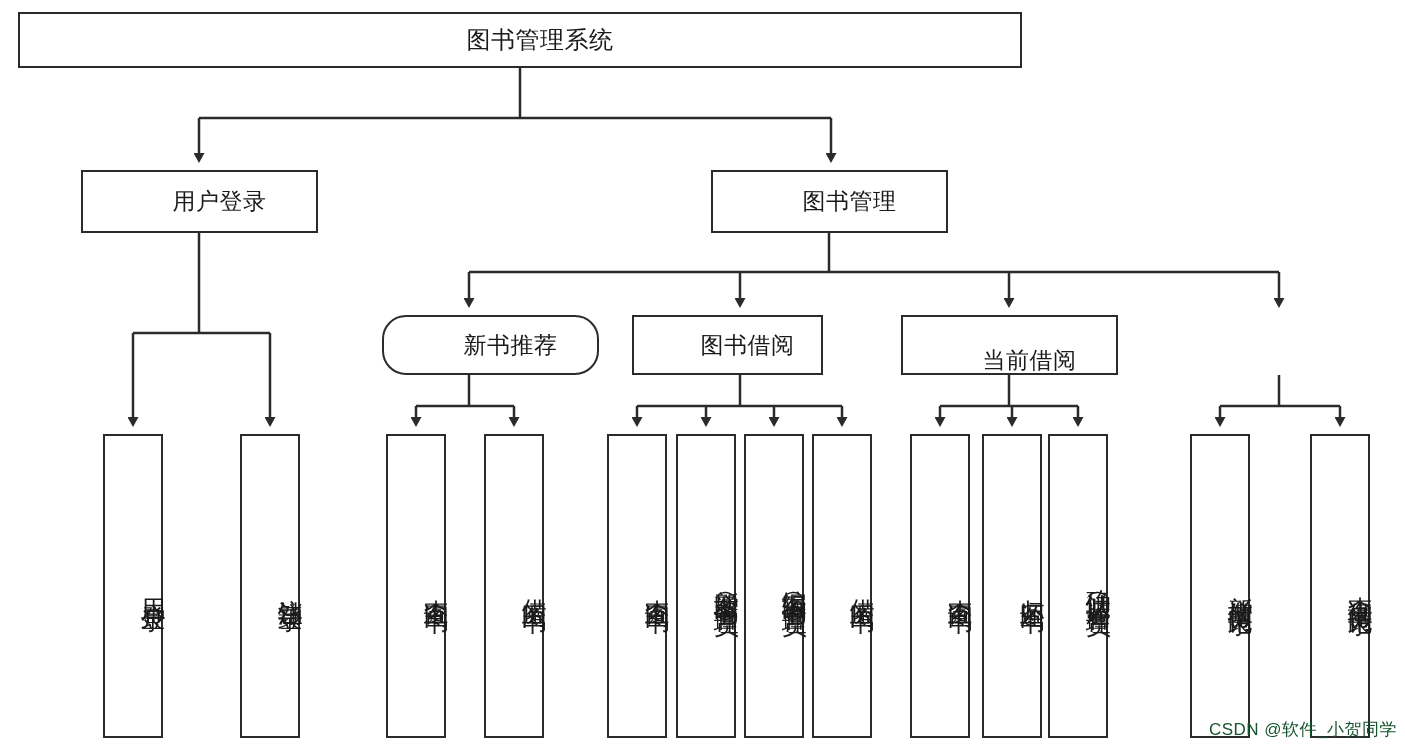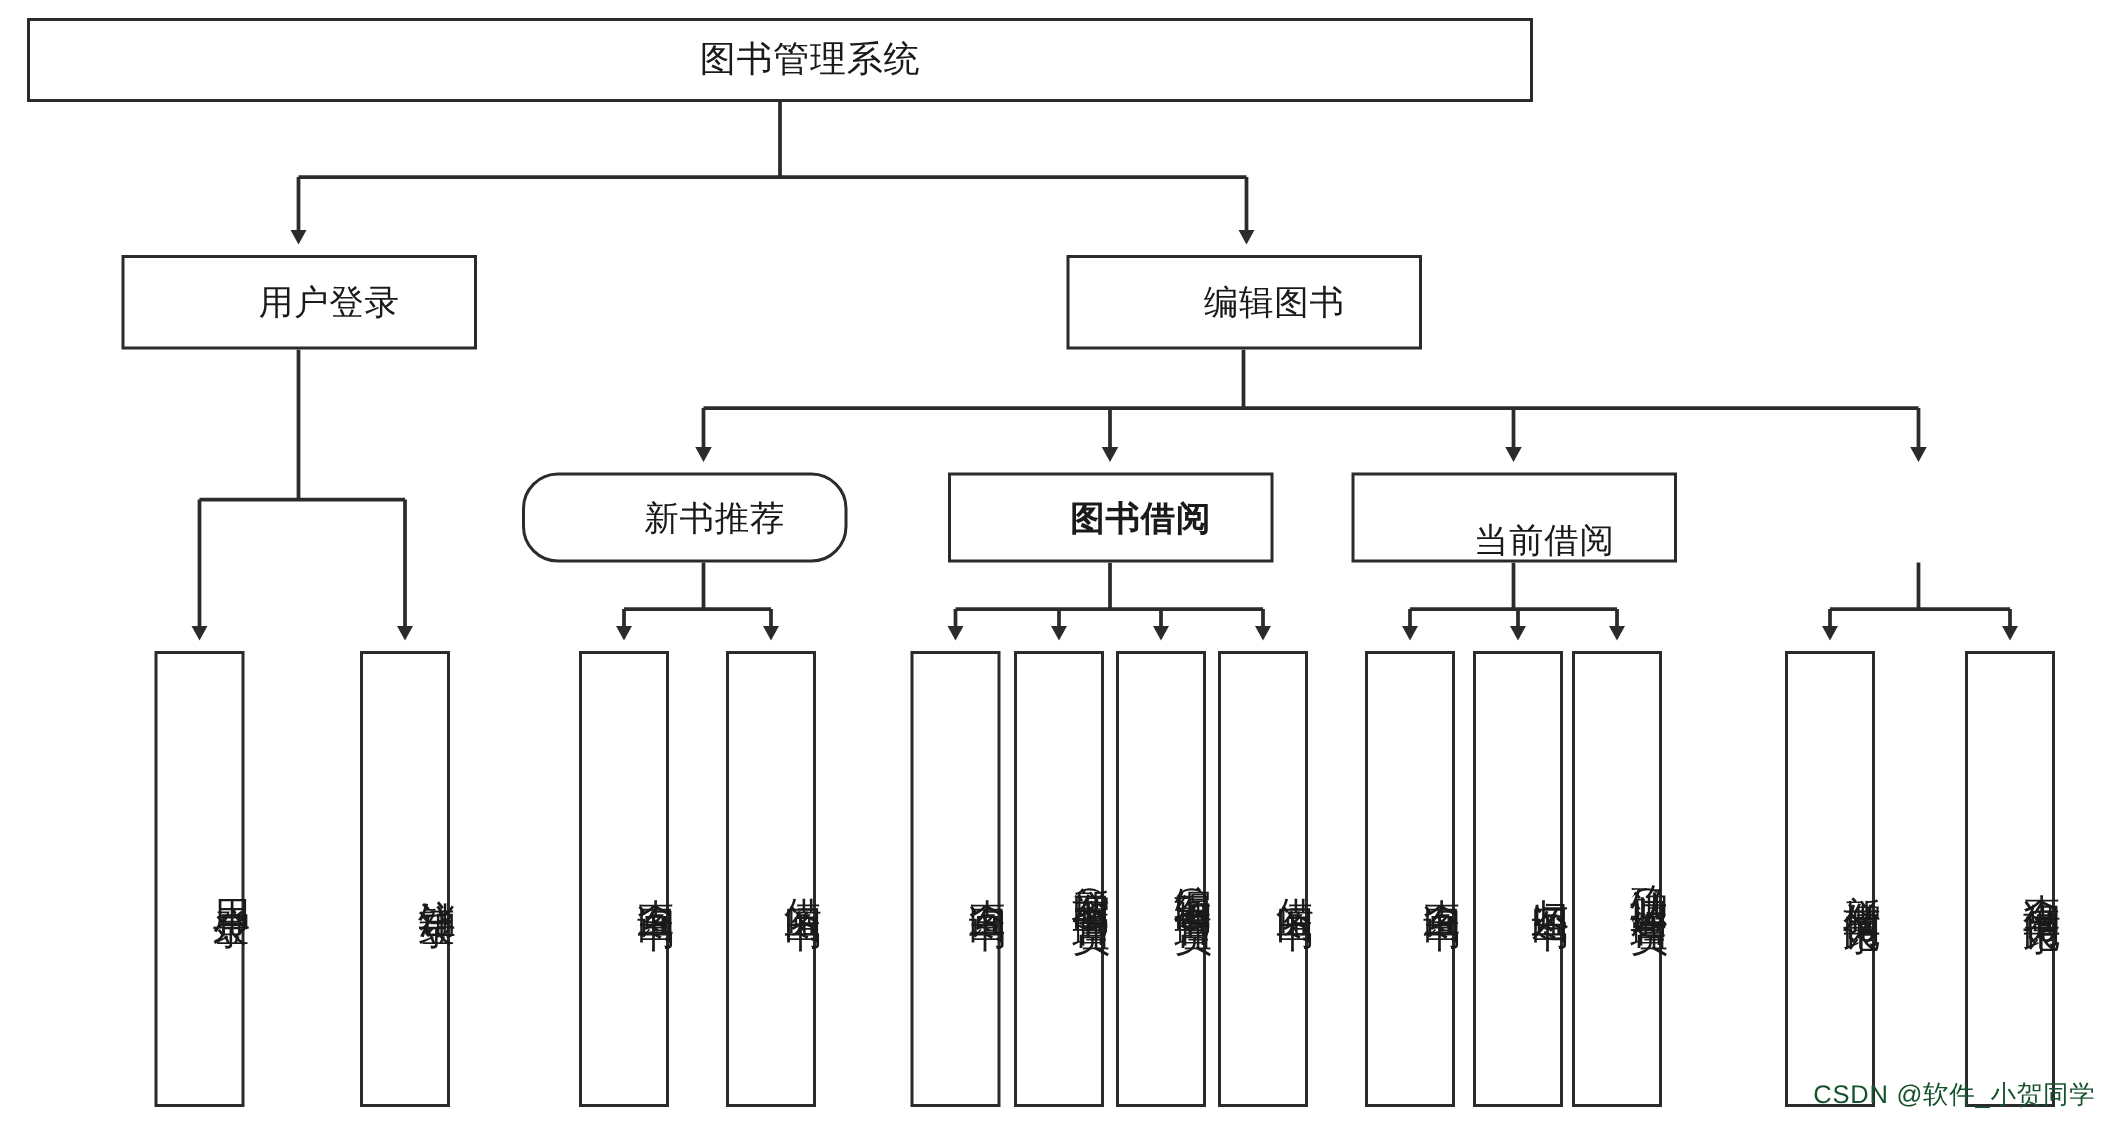--- a/index.html
+++ b/index.html
@@ -132,27 +132,27 @@
   </svg>
 
   <div class="node root horiz" style="left: 18px; top: 12px; width: 1004px; height: 56px;">
     <span class="label">图书管理系统</span>
   </div>
 
   <div class="node horiz" style="left: 81px; top: 170px; width: 237px; height: 63px;">
     <span class="label">用户登录</span>
   </div>
   <div class="node horiz" style="left: 711px; top: 170px; width: 237px; height: 63px;">
-    <span class="label">编辑图书</span>
+    <span class="label">图书管理</span>
   </div>
 
-  <div class="node horiz" style="left: 348px; top: 315px; width: 217px; height: 60px; border-radius: 24px;">
+  <div class="node horiz" style="left: 382px; top: 315px; width: 217px; height: 60px; border-radius: 24px;">
     <span class="label">新书推荐</span>
   </div>
-  <div class="node horiz" style="left: 632px; top: 315px; width: 217px; height: 60px; font-weight: bold;">
+  <div class="node horiz" style="left: 632px; top: 315px; width: 191px; height: 60px;">
     <span class="label">图书借阅</span>
   </div>
   <div class="node horiz" style="left: 901px; top: 315px; width: 217px; height: 60px; align-items: flex-end;">
     <span class="label">当前借阅</span>
   </div>
 
   <div class="node vert" style="left: 103px; top: 434px; width: 60px; height: 304px;">
     <span class="label">用户登录</span>
   </div>
   <div class="node vert" style="left: 240px; top: 434px; width: 60px; height: 304px;">

